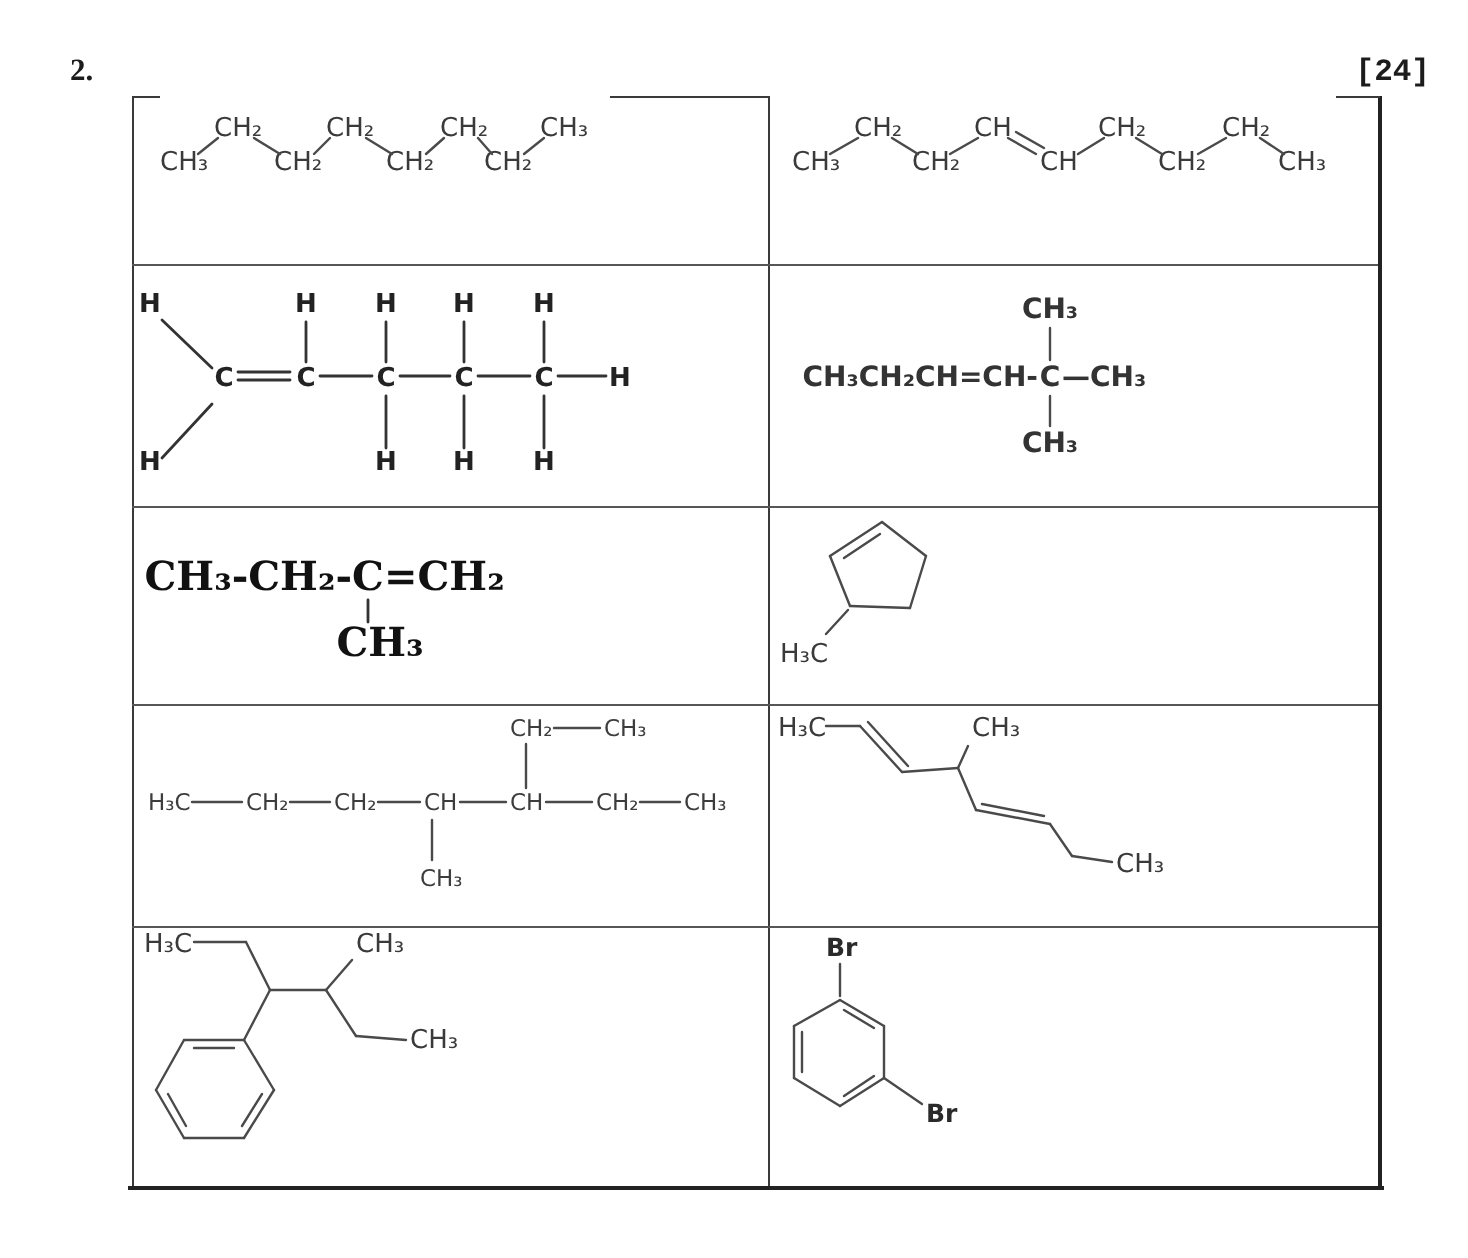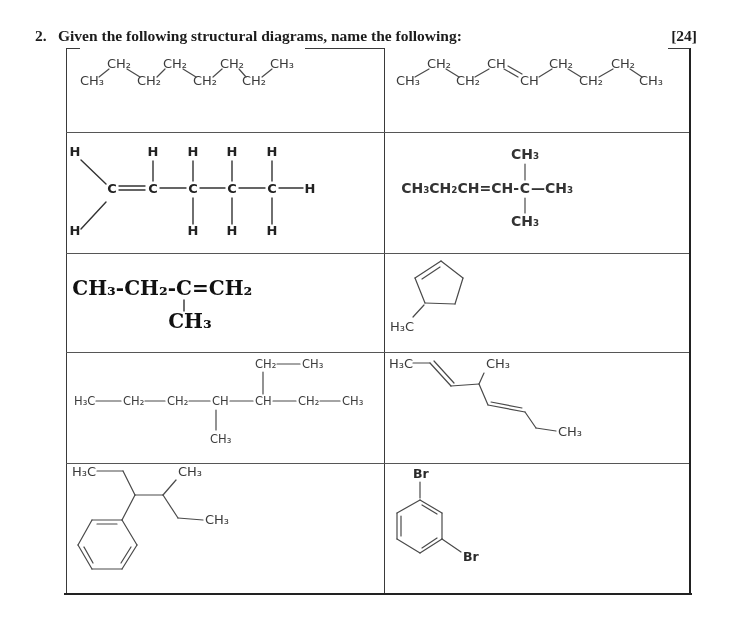--- a/index.html
+++ b/index.html
@@ -1,42 +1,41 @@
 <!DOCTYPE html>
 <html><head>
 <meta charset="utf-8">
 <style>
   html,body{margin:0;padding:0;background:#fff;}
   .page{position:relative;width:734px;height:629px;background:#ffffff;overflow:hidden;
         font-family:"Liberation Serif","DejaVu Serif",serif;}
   .hdr{position:absolute;top:27px;font-size:15.5px;font-weight:600;color:#1c1c1c;white-space:nowrap;}
   .qnum{left:35px;}
   .qtext{left:58px;}
-  .marks{right:37px;}
+  .marks{right:19px;font-family:Liberation Mono, monospace;}
   .bl{position:absolute;background:#3a3a3a;}
   .bl.dark{background:#222;}
   .bl.gray{background:#565656;}
   .cell{position:absolute;overflow:visible;}
   text{font-family:"DejaVu Sans",sans-serif;font-size:13px;fill:#3a3a3a;}
   .mid{text-anchor:middle;} .end{text-anchor:end;}
   .tb{font-weight:bold;fill:#222;}
   .t11{font-size:11.5px;fill:#3d3d3d;}
   .t14{font-size:14px;font-weight:600;fill:#333;}
   .serif{font-family:"DejaVu Serif","Liberation Serif",serif;font-weight:bold;font-size:20px;fill:#111;}
   .br{font-size:12.5px;font-weight:600;fill:#2a2a2a;}
   line{stroke:#4a4a4a;stroke-width:1.2;stroke-linecap:round;}
   .bold-line{stroke:#333;stroke-width:1.4;}
 </style>
 </head>
 <body>
 
 <div class="page">
 
   <span class="hdr qnum">2.</span>
-  <span class="hdr qtext">Given the following structural diagrams, name the following:</span>
   <span class="hdr marks">[24]</span>
 
   <div class="bl" style="left:66px;top:48px;width:1px;height:547px;"></div>
   <div class="bl dark" style="left:689px;top:48px;width:2px;height:547px;"></div>
   <div class="bl dark" style="left:64px;top:593px;width:628px;height:2px;"></div>
   <div class="bl" style="left:66px;top:48px;width:14px;height:1px;"></div>
   <div class="bl" style="left:305px;top:48px;width:80px;height:1px;"></div>
   <div class="bl" style="left:668px;top:48px;width:22px;height:1px;"></div>
   <div class="bl" style="left:384px;top:48px;width:1px;height:545px;"></div>
   <div class="bl gray" style="left:66px;top:132px;width:623px;height:1px;"></div>

